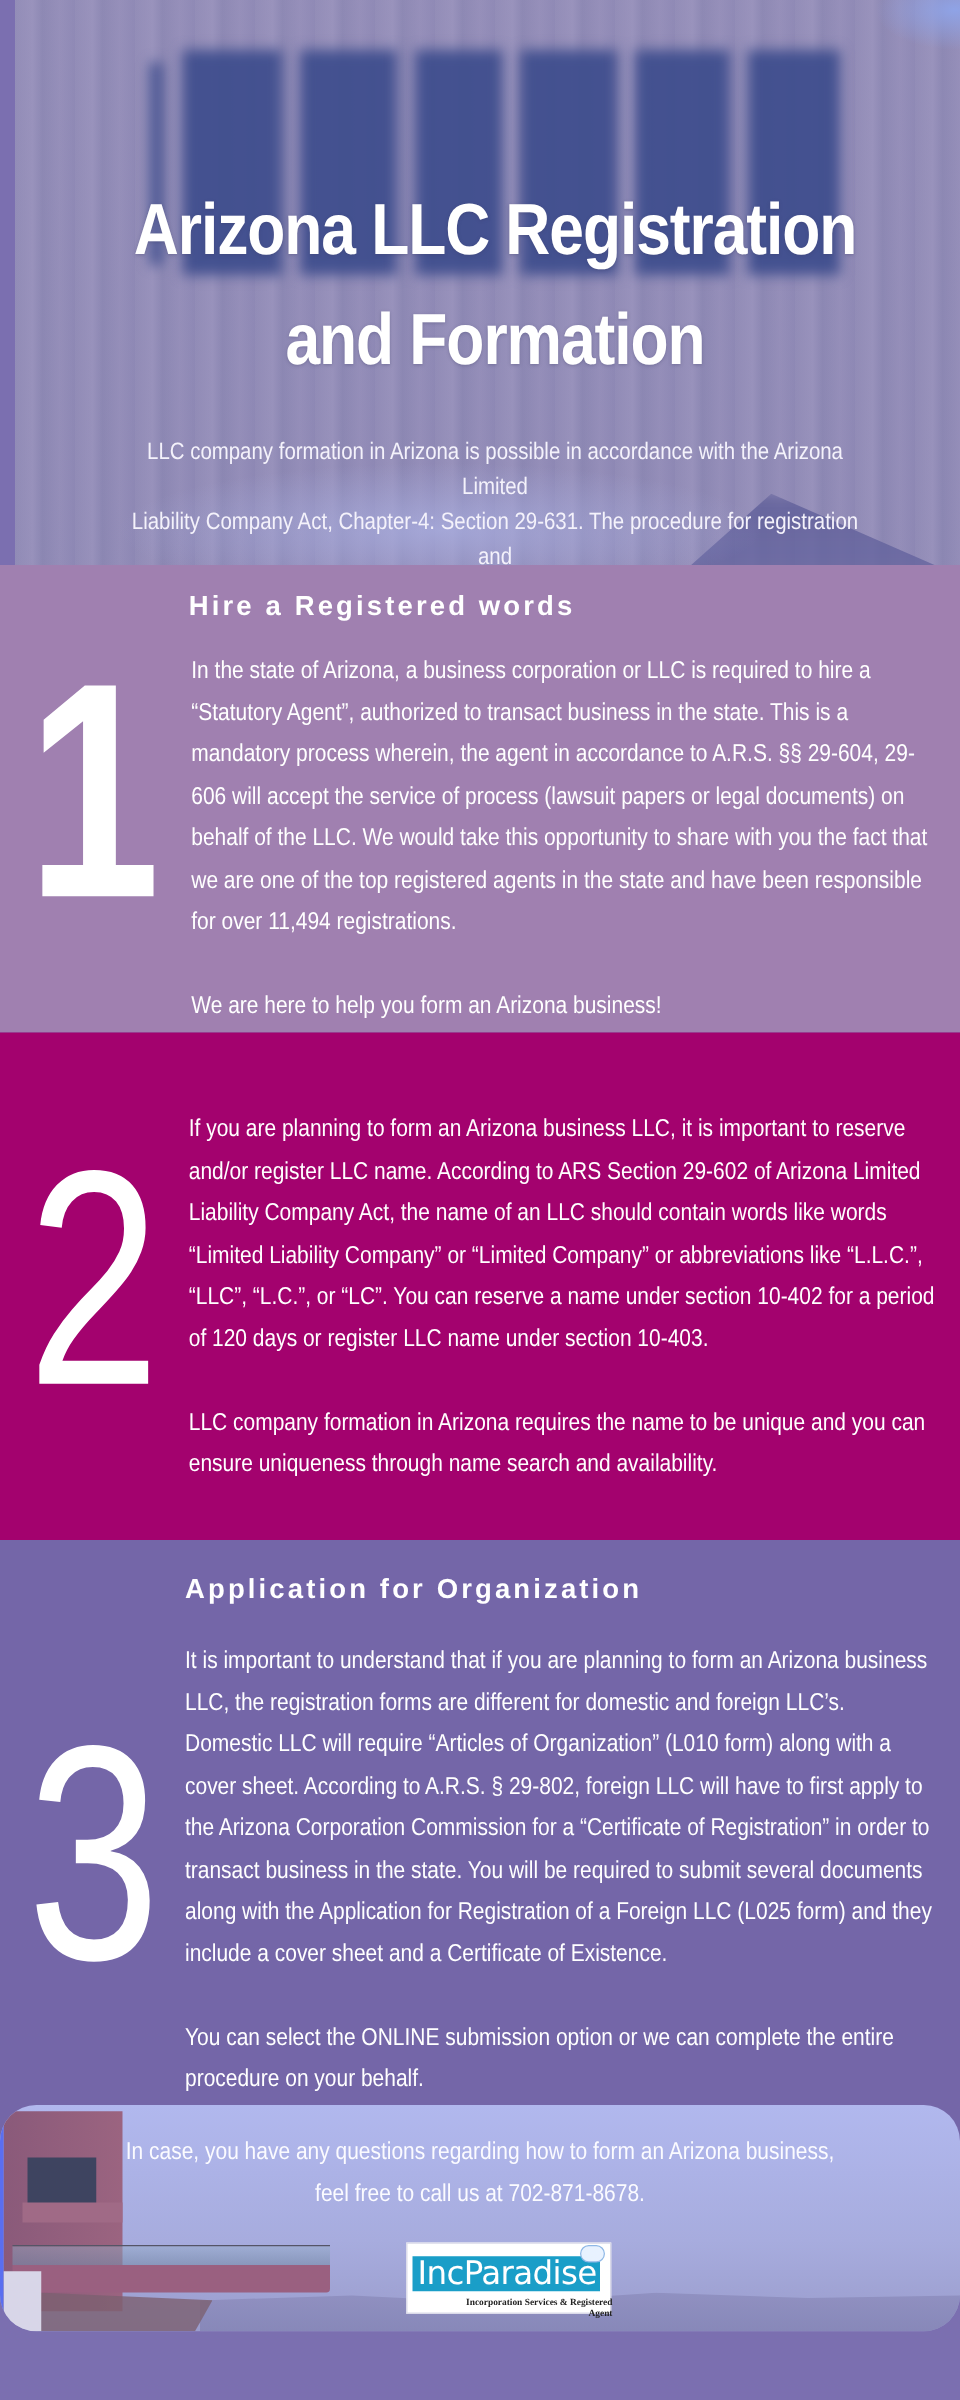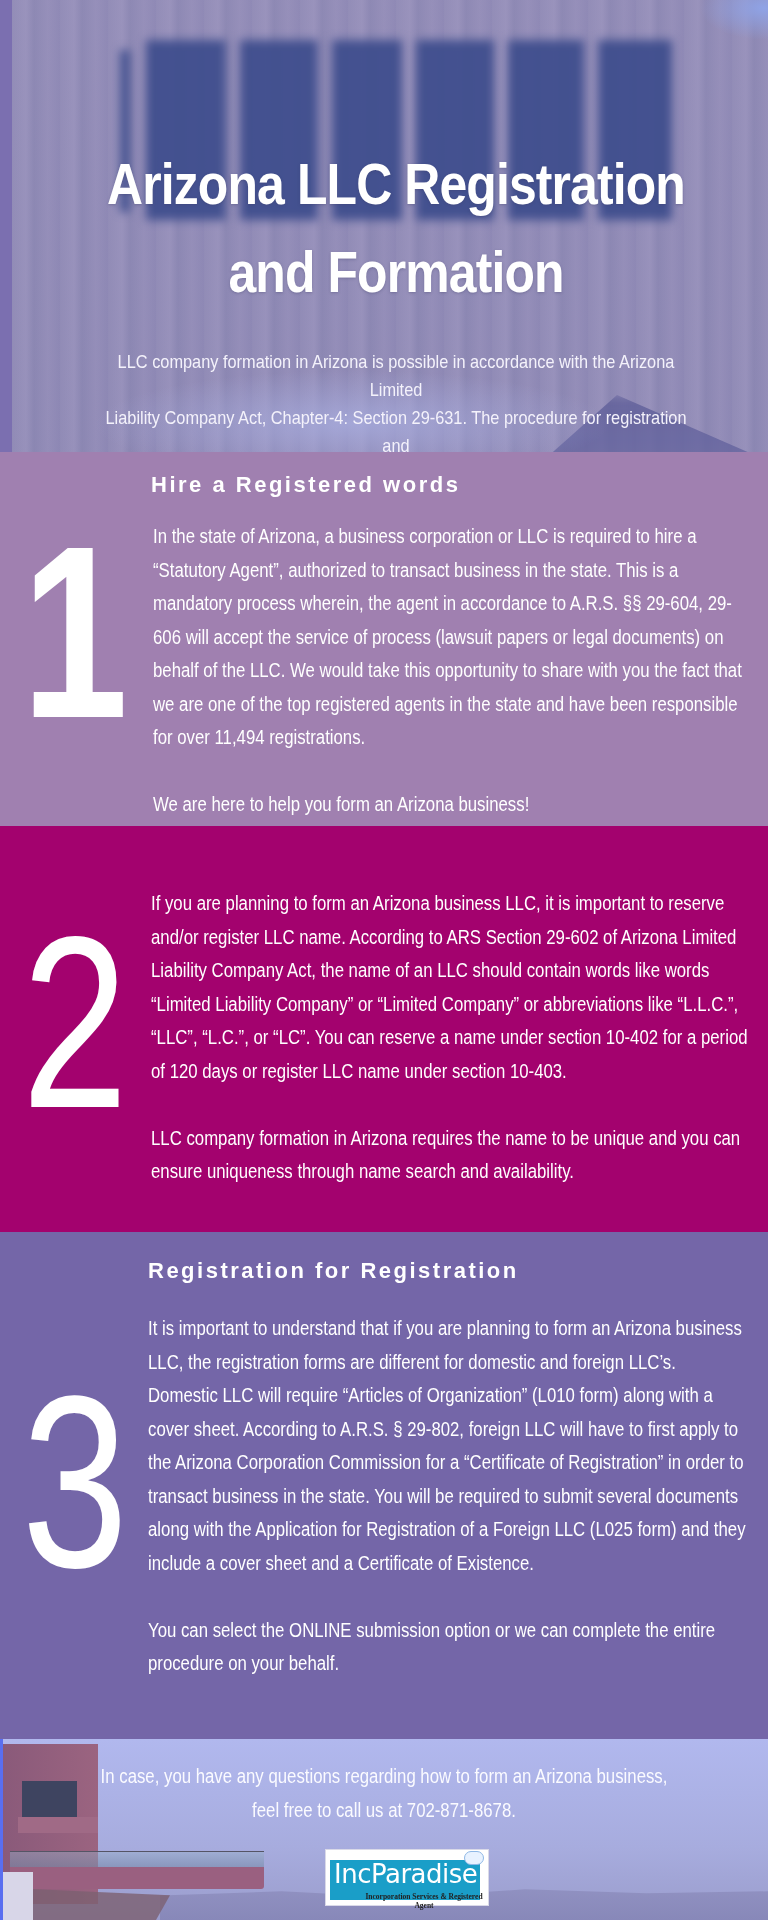--- a/index.html
+++ b/index.html
@@ -79,22 +79,23 @@
       transform: scaleX(0.86); transform-origin: left top;
     }
     .step .body p { width: 700px; }
     .step .body p + p { margin-top: 33.5px; }
     .step1 .body { left: 153px; top: 68px; }
     .step2 .body { left: 151px; top: 61px; }
     .step3 .body { left: 148px; top: 80px; }
 
     
     .footer {
-      position: absolute; left: 0; top: 1739px; width: 768px; height: 181px; overflow: hidden;
+      position: absolute; left: 0; top: 1684px; width: 768px; height: 181px; overflow: hidden;
       background: linear-gradient(180deg, #b1b8ee 0%, #a7acde 60%, #9a9ccc 100%);
+      border-radius: 29px;
     }
     .footer .edge { position: absolute; left: 0; top: 0; width: 3px; height: 181px; background: #5a6ef0; }
     .footer .mountains {
       position: absolute; left: 160px; top: 140px; width: 608px; height: 41px;
       background: linear-gradient(180deg, #8f8fbf 0%, #8383b4 100%);
       clip-path: polygon(0 40%, 20% 30%, 40% 45%, 60% 25%, 80% 35%, 100% 30%, 100% 100%, 0 100%);
       opacity: 0.8;
     }
     .footer .building {
       position: absolute; left: 3px; top: 5px; width: 95px; height: 160px;
@@ -127,31 +128,31 @@
       position: absolute; left: 0; top: 20px; width: 768px;
       text-align: center; font-size: 19.5px; line-height: 34px; color: #fbfbff;
       transform: scaleX(0.86); transform-origin: center;
       white-space: pre-line;
     }
     .footer .logo {
       position: absolute; left: 325px; top: 110px; width: 164px; height: 57px;
       background: #fff; border: 1px solid #d9d9e8;
     }
     .footer .logo-band {
-      position: absolute; left: 4px; top: 10px; width: 150px; height: 40px;
+      position: absolute; left: 4px; top: 10px; width: 150px; height: 28px;
       background: #1a9ec8;
       color: #fff; font-size: 26px; line-height: 28px; text-align: left; padding-left: 4px;
       font-family: "DejaVu Sans", sans-serif; letter-spacing: -0.5px;
     }
     .footer .logo-cloud {
       position: absolute; left: 138px; top: 1px; width: 20px; height: 14px;
       background: #e8f2ff; border: 1px solid #8fb8e6; border-radius: 8px;
     }
     .footer .logo-tag {
-      position: absolute; left: 0; top: 42px; width: 164px; text-align: center;
+      position: absolute; left: 0; top: 42px; width: 164px; text-align: right;
       font-family: "Liberation Serif", serif; font-size: 7.5px; font-weight: bold; color: #222; padding-left: 32px;
     }
   </style>
 </head>
 <body>
 
 <header class="header">
   <div class="sky"></div>
   <div class="sign">
     <span style="left:0;width:10px;top:10px;height:90%;"></span>
@@ -182,21 +183,21 @@
 <section class="step step2">
   <div class="num">2</div>
   <div class="body">
     <p>If you are planning to form an Arizona business LLC, it is important to reserve and/or register LLC name. According to ARS Section 29-602 of Arizona Limited Liability Company Act, the name of an LLC should contain words like words “Limited Liability Company” or “Limited Company” or abbreviations like “L.L.C.”, “LLC”, “L.C.”, or “LC”. You can reserve a name under section 10-402 for a period of 120 days or register LLC name under section 10-403.</p>
     <p>LLC company formation in Arizona requires the name to be unique and you can ensure uniqueness through name search and availability.</p>
   </div>
 </section>
 
 <section class="step step3">
   <div class="num">3</div>
-  <h2 class="title">Registration for Registration</h2>
+  <h2 class="title">Application for Organization</h2>
   <div class="body">
     <p>It is important to understand that if you are planning to form an Arizona business LLC, the registration forms are different for domestic and foreign LLC’s. Domestic LLC will require “Articles of Organization” (L010 form) along with a cover sheet. According to A.R.S. § 29-802, foreign LLC will have to first apply to the Arizona Corporation Commission for a “Certificate of Registration” in order to transact business in the state. You will be required to submit several documents along with the Application for Registration of a Foreign LLC (L025 form) and they include a cover sheet and a Certificate of Existence.</p>
     <p>You can select the ONLINE submission option or we can complete the entire procedure on your behalf.</p>
   </div>
 </section>
 
 <footer class="footer">
   <div class="edge"></div>
   <div class="mountains"></div>
   <div class="building"></div>

